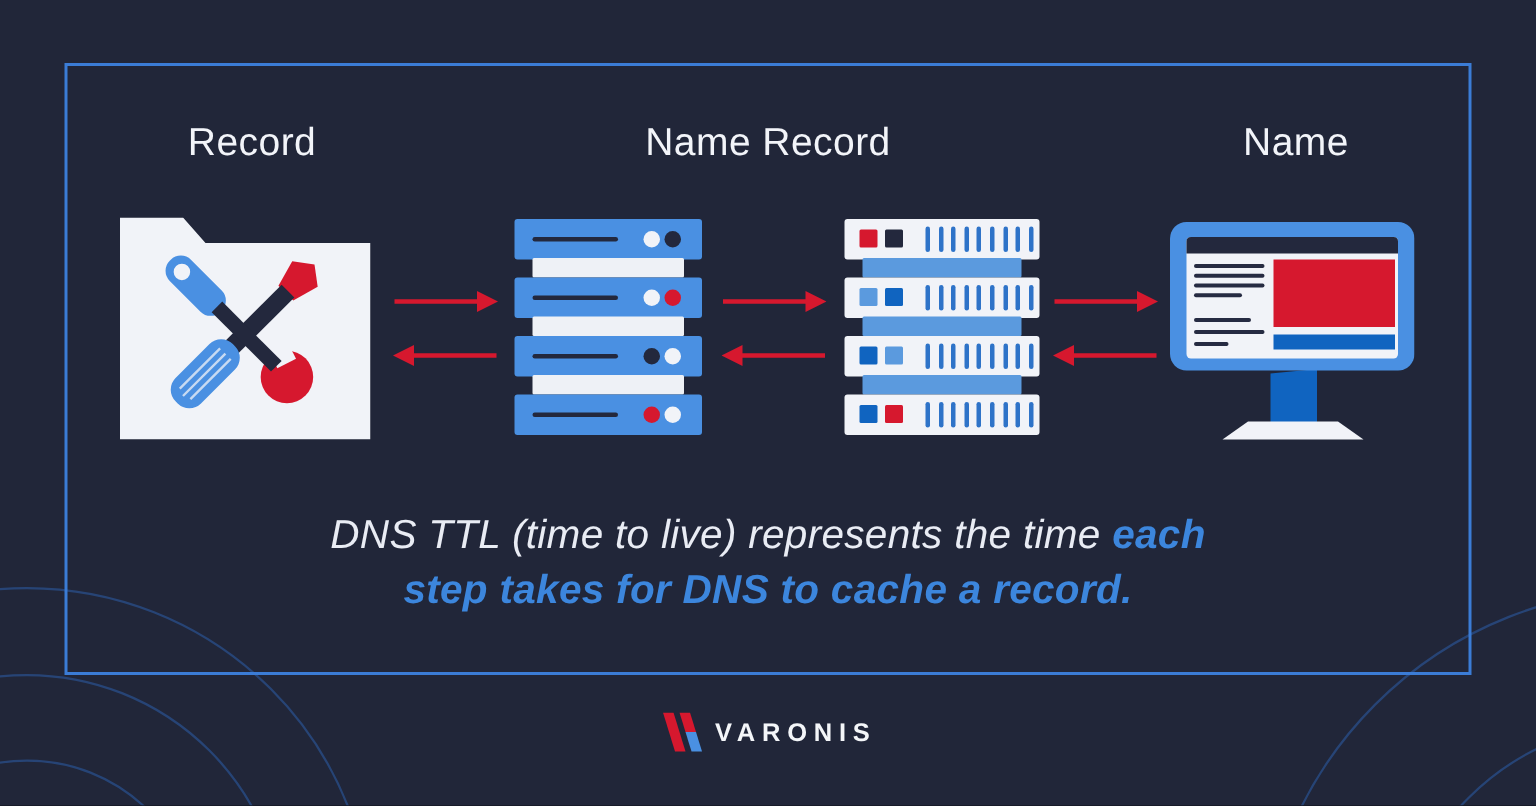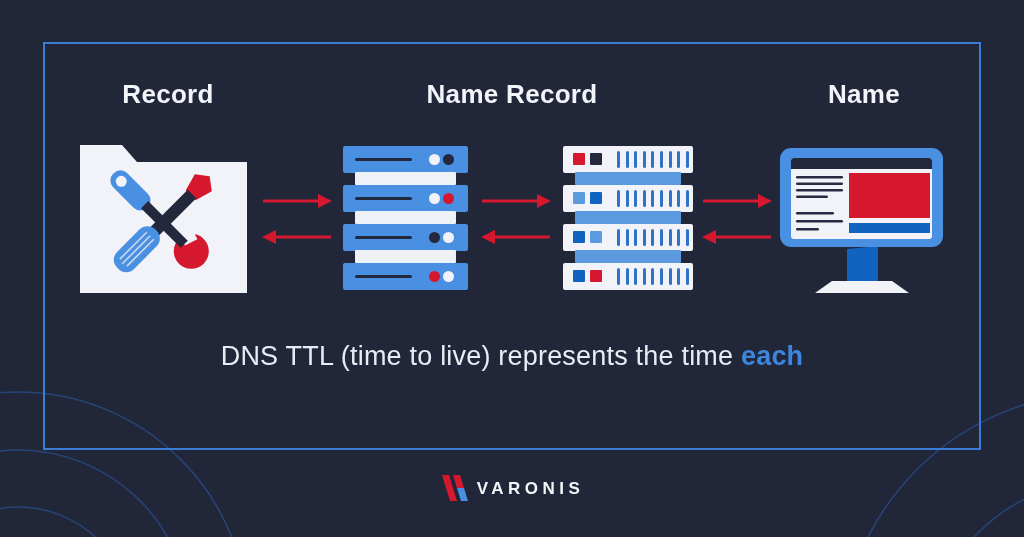--- a/index.html
+++ b/index.html
@@ -7,21 +7,21 @@
     position:relative;width:1024px;height:537px;overflow:hidden;
     background:#212639;font-family:"Liberation Sans",sans-serif;
   }
   #bg-arcs{position:absolute;left:0;top:0;width:1024px;height:537px;}
   #frame{
     position:absolute;left:43px;top:42px;width:934px;height:404px;
     border:2px solid #3b7cd6;
   }
   .col-label{
     position:absolute;top:79px;transform:translateX(-50%);
-    font-size:26px;font-weight:700;color:#f2f4f9;letter-spacing:.3px;white-space:nowrap;
+    font-size:26px;font-weight:400;color:#f2f4f9;letter-spacing:.3px;white-space:nowrap;
   }
   #label-record{left:168px;}
   #label-nameservers{left:512px;}
   #label-user{left:864px;}
   .icon-abs{position:absolute;}
   
   .stack{position:absolute;top:146px;height:144px;}
   #stack-blue{left:343px;width:125px;}
   #stack-white{left:563px;width:130px;}
   .slab{position:absolute;left:0;width:100%;height:27px;border-radius:2px;}
@@ -32,21 +32,21 @@
   #stack-white .gapbar{left:12px;width:106px;background:#5b9ade;}
   .sline{position:absolute;left:12px;top:12px;width:57px;height:3px;border-radius:2px;background:#23283d;}
   .dot{position:absolute;top:8px;width:11px;height:11px;border-radius:50%;}
   .sq{position:absolute;top:7px;width:12px;height:12px;border-radius:1px;}
   .tick{position:absolute;top:5px;width:3px;height:17px;border-radius:1.5px;background:#2e73c8;}
   
   .arrow{position:absolute;width:70px;height:16px;}
   
   #caption{
     position:absolute;left:0;top:338px;width:1024px;text-align:center;
-    font-size:27px;line-height:37px;color:#e9ecf4;letter-spacing:.2px;
+    font-size:27px;line-height:37px;color:#e9ecf4;letter-spacing:.2px;font-style:italic;
   }
   .cap-blue{color:#3c86dd;font-weight:700;}
   
   #logo{
     position:absolute;left:0;top:470px;width:1024px;height:36px;
     display:flex;align-items:center;justify-content:center;gap:9px;
   }
   #logo-text{
     font-size:17px;font-weight:700;color:#f4f6f9;letter-spacing:4.5px;
     transform:translateY(1px);
@@ -222,20 +222,21 @@
     <line x1="1" y1="8" x2="57" y2="8" stroke="#d6182e" stroke-width="3"></line>
     <polygon points="56,1 70,8 56,15" fill="#d6182e"></polygon>
   </svg>
   <svg class="arrow" style="left:702px;top:229px" viewBox="0 0 70 16">
     <line x1="13" y1="8" x2="69" y2="8" stroke="#d6182e" stroke-width="3"></line>
     <polygon points="14,1 0,8 14,15" fill="#d6182e"></polygon>
   </svg>
 
   <div id="caption">
     <div><span>DNS TTL (time to live) represents the time</span> <span class="cap-blue">each</span></div>
+    <div class="cap-blue">step takes for DNS to cache a record.</div>
   </div>
 
   <div id="logo">
     <svg width="28" height="27" viewBox="0 0 28 27">
       <polygon points="2,0 9,0 17,26 10,26" fill="#d6182e"></polygon>
       <polygon points="13,0 20,0 24,13 17,13" fill="#d6182e"></polygon>
       <polygon points="17,13 24,13 28,26 21,26" fill="#4a90e2"></polygon>
     </svg>
     <span id="logo-text">VARONIS</span>
   </div>

